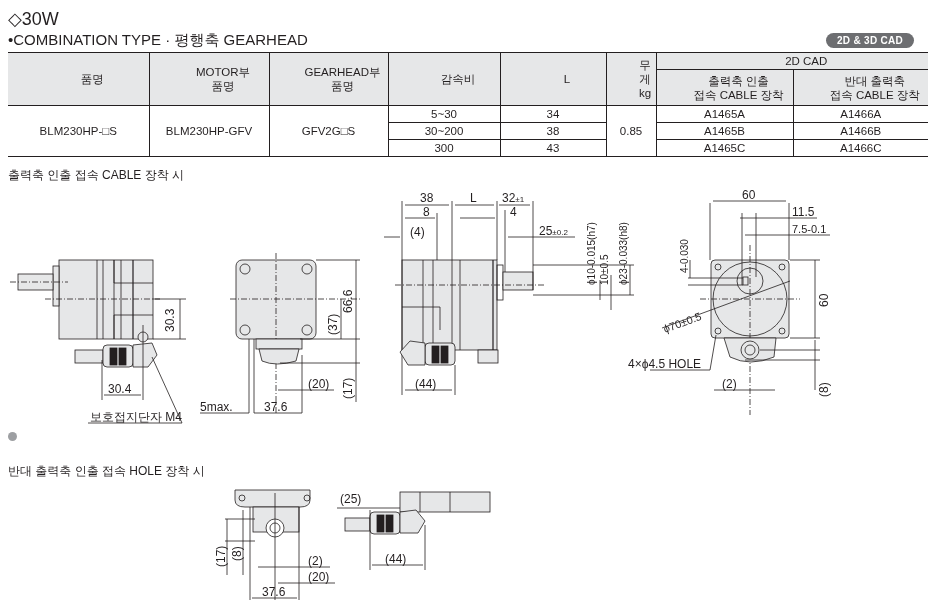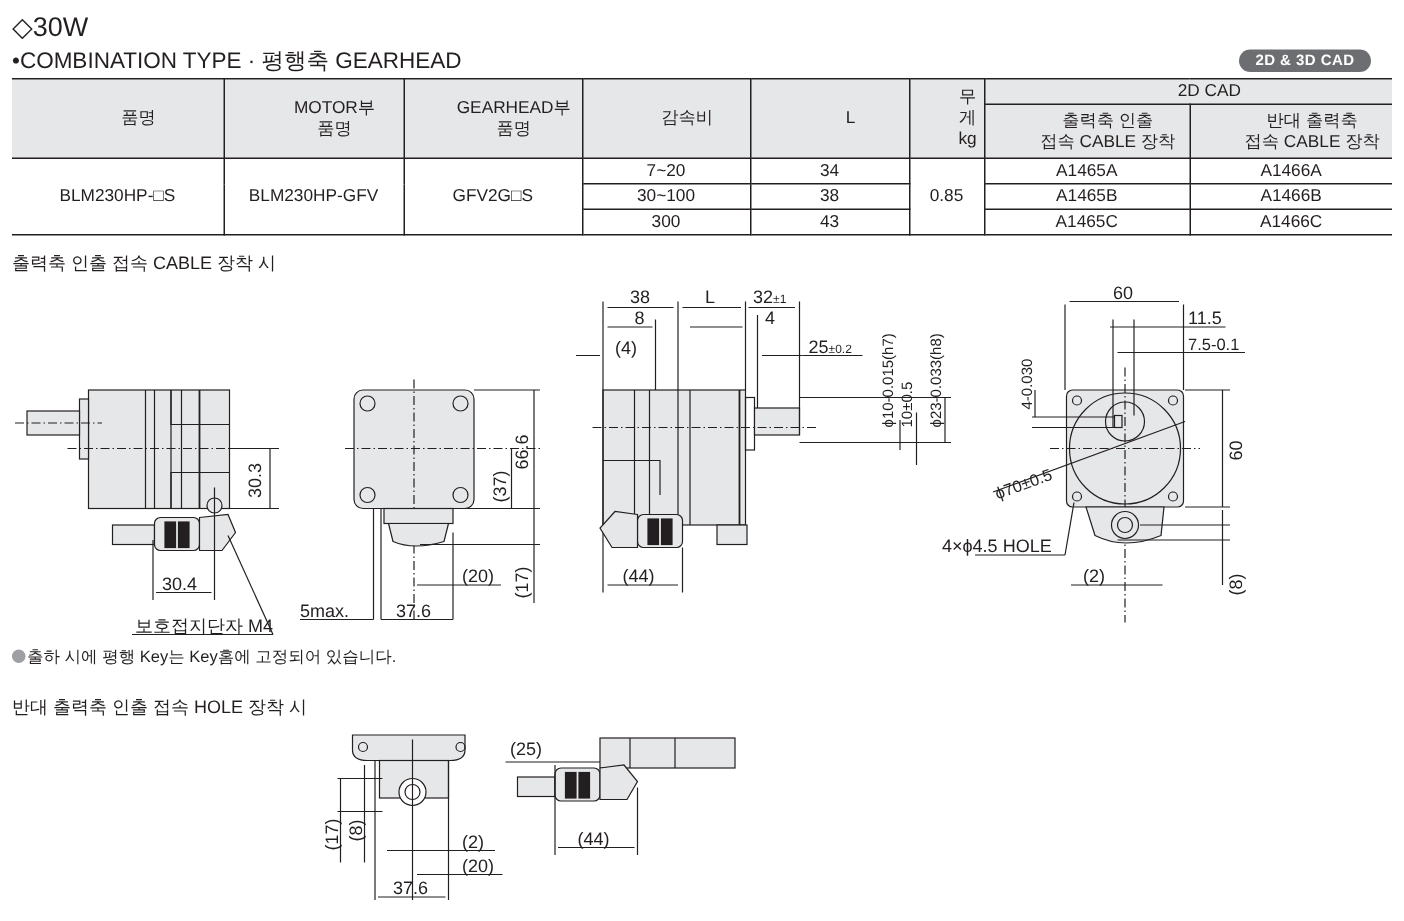--- a/index.html
+++ b/index.html
@@ -50,28 +50,28 @@
     <th colspan="2">2D CAD</th>
   </tr>
   <tr style="height:36px">
     <th><span>출력축 인출</span><br><span>접속 CABLE 장착</span></th>
     <th><span>반대 출력축</span><br><span>접속 CABLE 장착</span></th>
   </tr>
   <tr style="height:17px">
     <td rowspan="3" class="bold">BLM230HP-□S</td>
     <td rowspan="3">BLM230HP-GFV</td>
     <td rowspan="3">GFV2G□S</td>
-    <td class="bold">7~20</td>
+    <td class="bold">5~30</td>
     <td>34</td>
     <td rowspan="3">0.85</td>
     <td>A1465A</td>
     <td>A1466A</td>
   </tr>
   <tr style="height:17px">
-    <td class="bold">30~100</td>
+    <td class="bold">30~200</td>
     <td>38</td>
     <td>A1465B</td>
     <td>A1466B</td>
   </tr>
   <tr style="height:17px">
     <td class="bold">300</td>
     <td>43</td>
     <td>A1465C</td>
     <td>A1466C</td>
   </tr>
@@ -240,21 +240,21 @@
     <text x="792" y="48" font-size="11">7.5-0.1</text>
     <text x="688" y="88" font-size="10" transform="rotate(-90 688 88)">4-0.030</text>
     <text x="828" y="122" transform="rotate(-90 828 122)">60</text>
     <text x="665" y="148" font-size="11" transform="rotate(-20 665 148)">ϕ70±0.5</text>
     <text x="628" y="183">4×ϕ4.5 HOLE</text>
     <text x="722" y="203">(2)</text>
     <text x="828" y="212" transform="rotate(-90 828 212)">(8)</text>
   </g>
 </svg>
 
-<div class="abs note"><span class="dot"></span><span>출하 시에 평행 Key는 Key홈에 고정되어 있습니다.</span></div>
+<div class="abs note"><span class="dot"></span></div>
 
 <div class="abs sec" style="left:8px; top:463px;">반대 출력축 인출 접속 HOLE 장착 시</div>
 
 <svg class="abs" style="left:200px; top:485px;" width="300" height="125">
   <g stroke="#231f20" stroke-width="0.8" fill="none">
     <g>
       <path d="M35,5 L110,5 L110,15 Q110,22 100,22 L45,22 Q35,22 35,15 Z" fill="#e6e7e8"></path>
       <circle cx="42" cy="13" r="3"></circle>
         <circle cx="107" cy="13" r="3"></circle>
       <rect x="53" y="22" width="46" height="25" fill="#e6e7e8"></rect>

